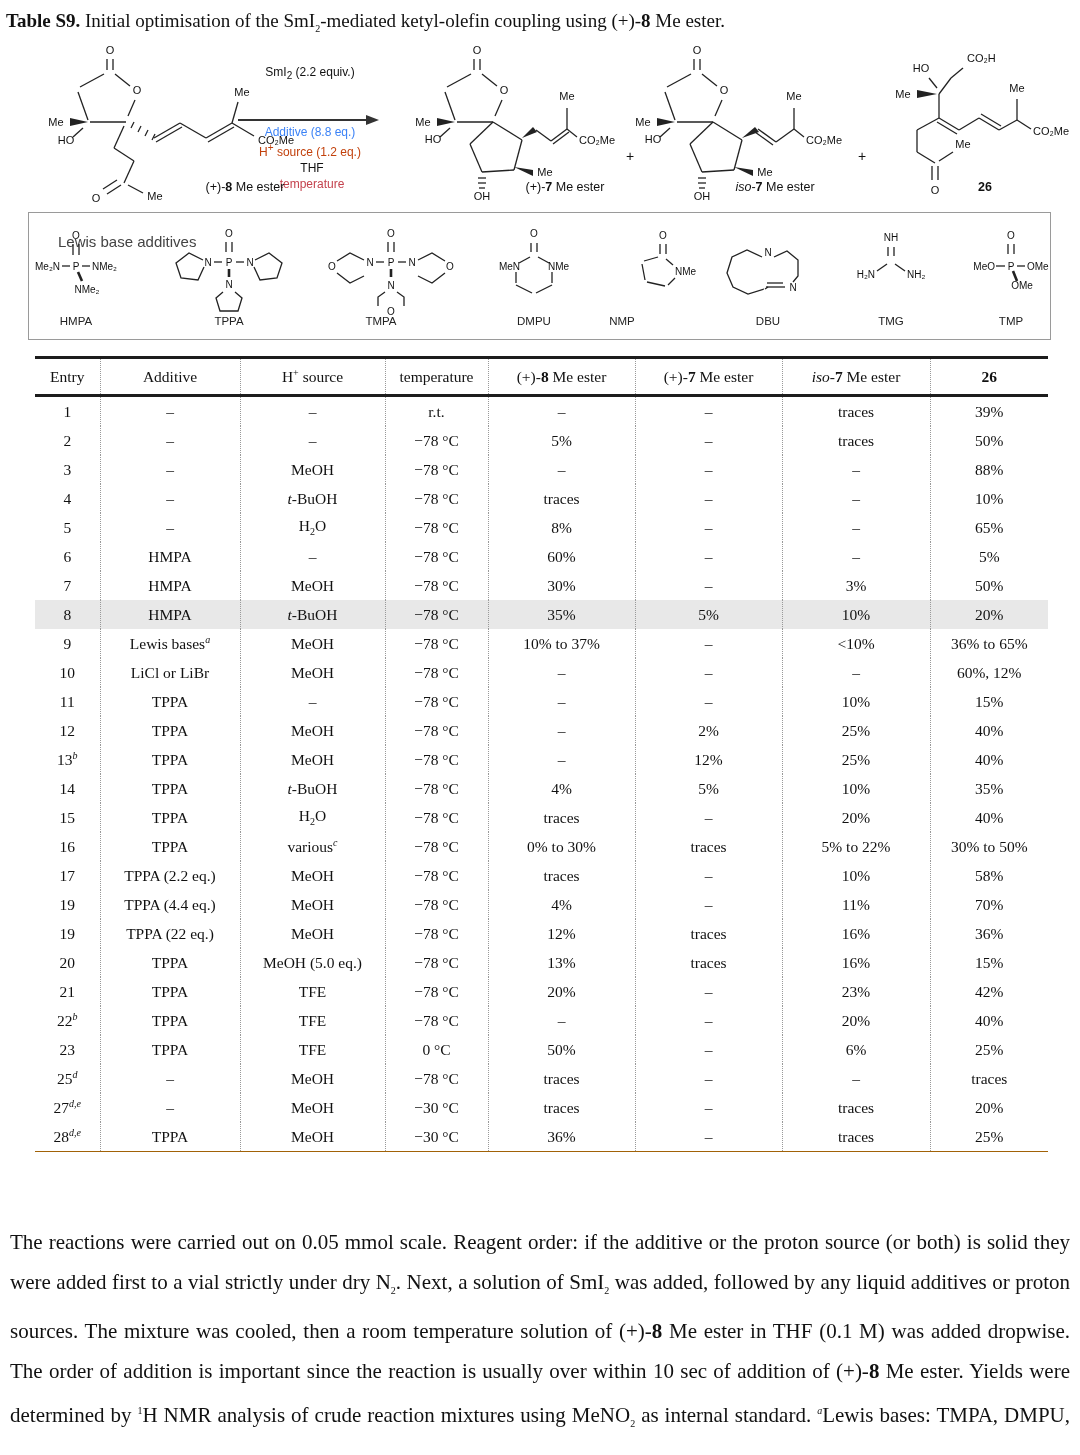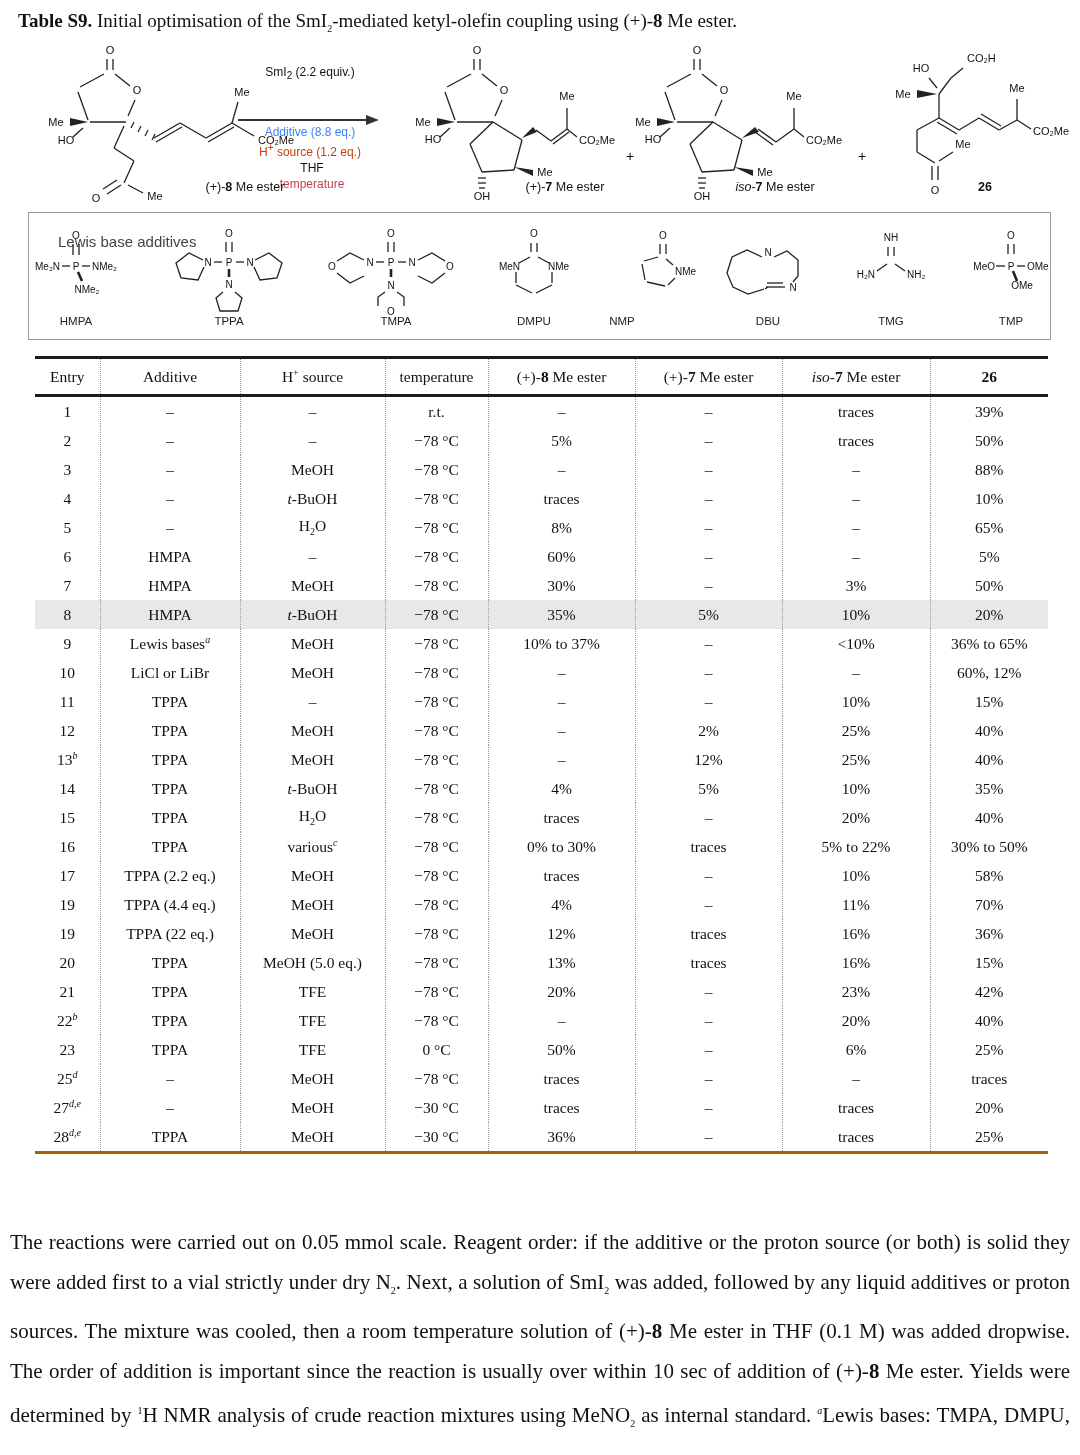--- a/index.html
+++ b/index.html
@@ -1,20 +1,20 @@
 <!DOCTYPE html>
 <html><head>
 <meta charset="utf-8">
 <style>
   html,body{margin:0;padding:0;}
   body{width:1080px;height:1455px;position:relative;background:#fff;overflow:hidden;
        font-family:"Liberation Serif",serif;color:#111;}
   .abs{position:absolute;}
   
-  #title{top:8px;left:18px;width:1060px;font-size:19px;line-height:26px;}
+  #title{top:8px;left:6px;width:1060px;font-size:19px;line-height:26px;}
   #title .tlabel{font-weight:bold;}
   
   #scheme{top:42px;left:0;width:1080px;height:170px;}
   .mol line,.mol polyline,.mol path{stroke:#222;stroke-width:1.3;fill:none;}
   .mol polygon{fill:#222;stroke:none;}
   .mol .wedge{stroke:#222;stroke-width:2.6;}
   .mol text{font-family:"Liberation Sans",sans-serif;font-size:11px;fill:#111;text-anchor:middle;}
   .mol text.as{text-anchor:start;} .mol text.ae{text-anchor:end;}
   .small text{font-size:10px;}
   .schemelabel{position:absolute;font-family:"Liberation Sans",sans-serif;font-size:12.5px;text-align:center;}
@@ -28,21 +28,21 @@
       font-family:"Liberation Sans",sans-serif;font-size:15px;color:#444;margin-top:28px;}
   #addsvg{position:absolute;top:12px;left:0;}
   .cap{position:absolute;top:102px;width:110px;text-align:center;
       font-family:"Liberation Sans",sans-serif;font-size:11.5px;color:#222;}
   
   #tbl{top:356px;left:35px;}
   table{border-collapse:collapse;table-layout:fixed;width:1013px;font-family:"Liberation Serif",serif;}
   th{font-weight:normal;font-size:15.5px;height:33px;border-top:3px solid #1c1c1c;border-bottom:3px solid #1c1c1c;text-align:center;}
   td{font-size:15.5px;height:29px;text-align:center;white-space:nowrap;padding:0;}
   th:not(:first-child),td:not(:first-child){border-left:1px dotted #999;}
-  tbody tr:last-child td{border-bottom:3px solid #a16207;font-family:Liberation Serif, serif;}
+  tbody tr:last-child td{border-bottom:1px solid #a16207;font-family:Liberation Serif, serif;}
   sup{font-size:10px;} sub{font-size:10px;}
   
   #footnote{top:1222px;left:10px;width:1060px;font-size:21px;line-height:40px;text-align:justify;}
 </style>
 </head>
 <body>
 
 <div class="abs" id="title">
   <span class="tlabel">Table S9.</span><span> Initial optimisation of the SmI<sub>2</sub>-mediated ketyl-olefin coupling using (+)-<b>8</b> Me ester.</span>
 </div>
@@ -319,21 +319,21 @@
     <text class="as" x="878" y="53">NH₂</text>
 
     <text x="982" y="14">O</text>
     <text class="ae" x="966" y="45">MeO</text>
     <text x="982" y="45">P</text>
     <text class="as" x="998" y="45">OMe</text>
     <text x="993" y="64">OMe</text>
   </svg>
   <div class="cap" style="left:-8px">HMPA</div>
   <div class="cap" style="left:145px">TPPA</div>
-  <div class="cap" style="left:312px">TMPA</div>
+  <div class="cap" style="left:297px">TMPA</div>
   <div class="cap" style="left:450px">DMPU</div>
   <div class="cap" style="left:538px">NMP</div>
   <div class="cap" style="left:684px">DBU</div>
   <div class="cap" style="left:807px">TMG</div>
   <div class="cap" style="left:927px">TMP</div>
 </div>
 
 <div class="abs" id="tbl">
   <table>
     <colgroup>

